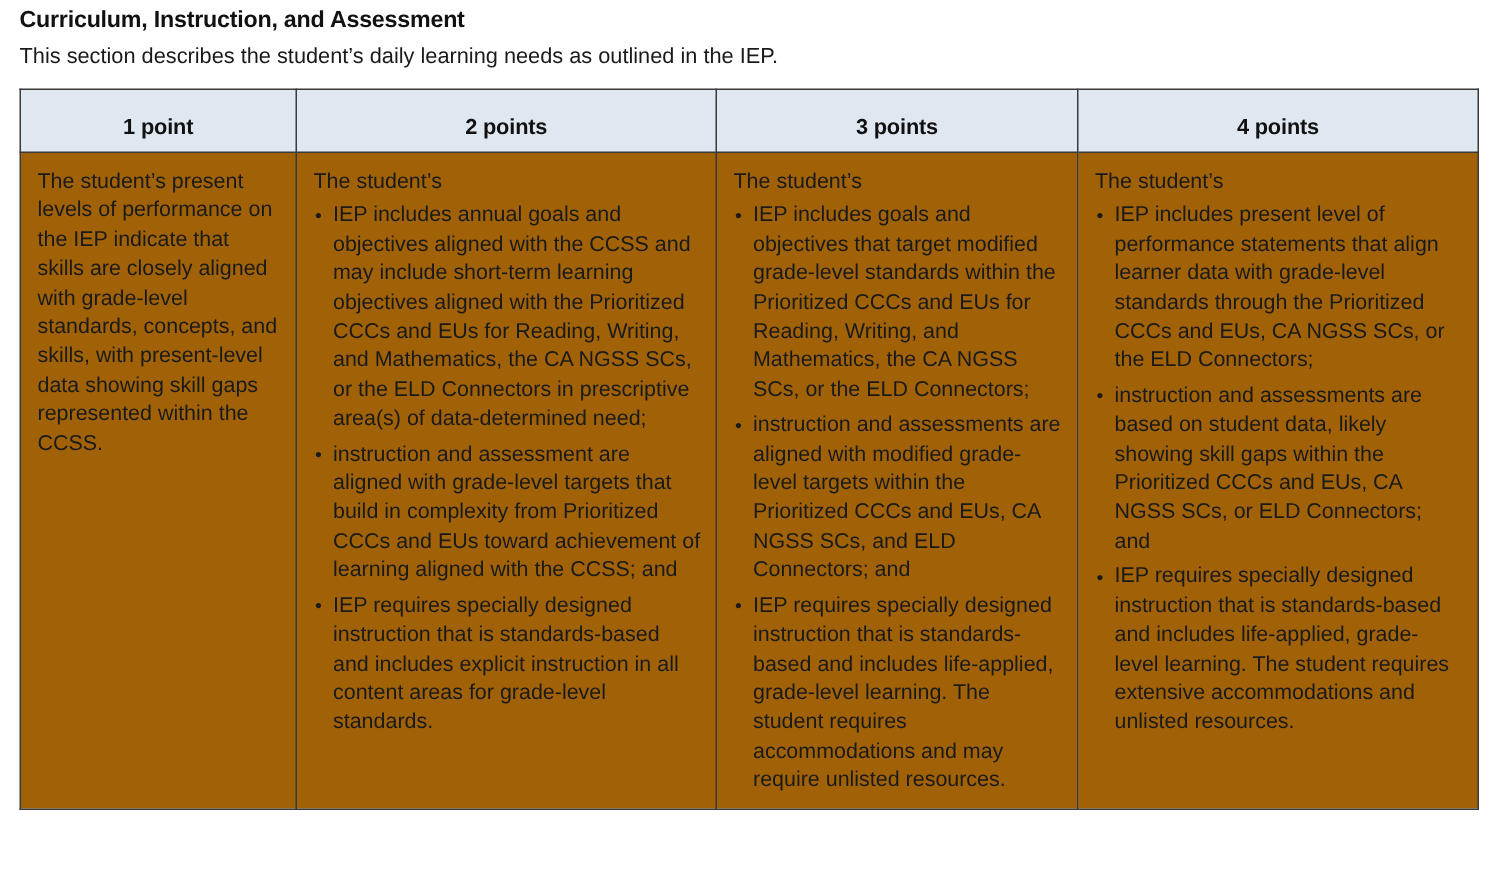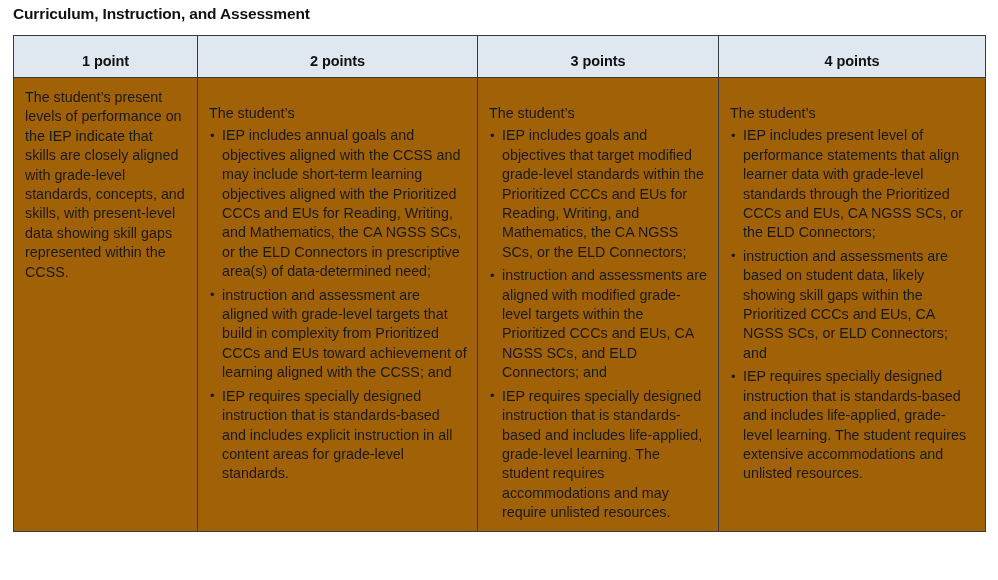--- a/index.html
+++ b/index.html
@@ -64,21 +64,21 @@
     padding: 10px 10px 8px 11px;
     font-size: 14.3px;
     line-height: 19.4px;
   }
   .col-1 { width: 184px; }
   .col-2 { width: 280px; }
   .col-3 { width: 241px; }
   .col-4 { width: 267px; }
 
   .lead {
-    margin: 16px 0 3px 0;
+    margin: 0 0 3px 0;
   }
   ul.bullets {
     list-style: none;
     margin: 0;
     padding: 0;
   }
   ul.bullets > li {
     position: relative;
     padding-left: 13px;
     margin-top: 4px;
@@ -99,20 +99,21 @@
     margin: 0;
   }
 </style>
 </head>
 <body>
 
 <div class="page">
 
   <h1 class="section-title">Curriculum, Instruction, and Assessment</h1>
 
+  <p class="section-intro">This section describes the student’s daily learning needs as outlined in the IEP.</p>
 
   <table class="rubric">
     <thead>
       <tr>
         <th class="col-1">1 point</th>
         <th class="col-2">2 points</th>
         <th class="col-3">3 points</th>
         <th class="col-4">4 points</th>
       </tr>
     </thead>

